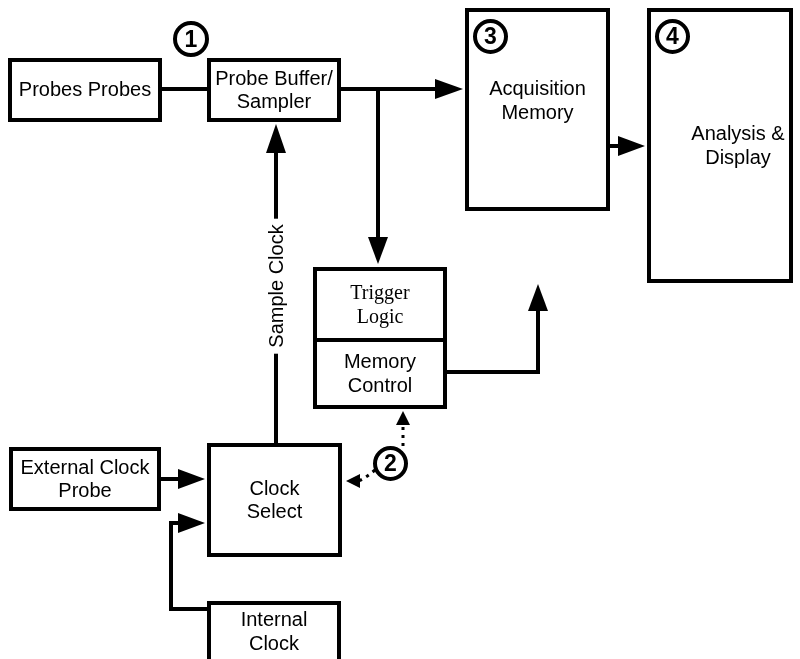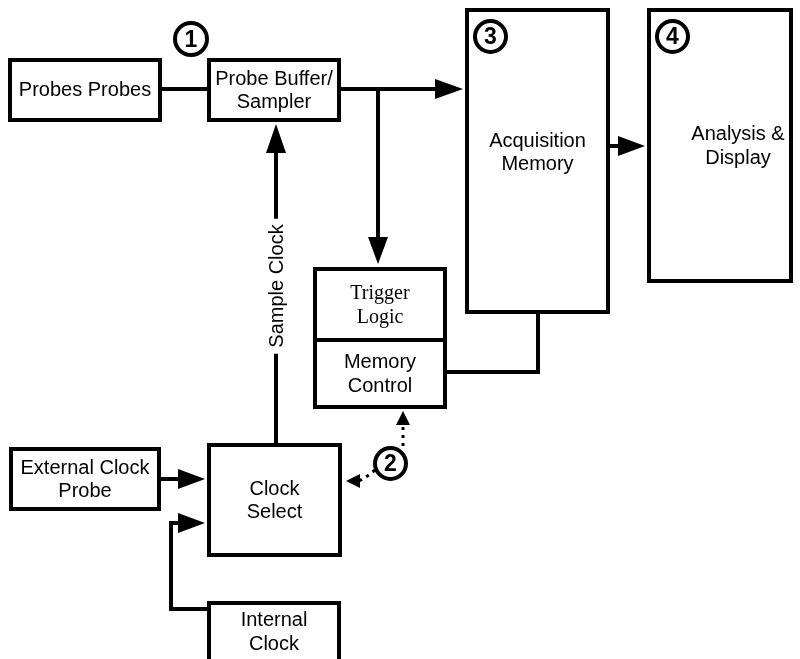--- a/index.html
+++ b/index.html
@@ -110,21 +110,21 @@
 
   <div class="box" style="left:8px; top:58px; width:154px; height:64px;">
     <span class="lbl">Probes Probes</span>
   </div>
 
   <div class="box" style="left:207px; top:58px; width:134px; height:64px;">
     <span class="lbl">Probe Buffer/
 Sampler</span>
   </div>
 
-  <div class="box" style="left:465px; top:8px; width:145px; height:306px;">
+  <div class="box" style="left:465px; top:8px; width:145px; height:203px;">
     <span class="lbl" style="margin-top:-18px;">Acquisition
 Memory</span>
   </div>
 
   <div class="box" style="left:647px; top:8px; width:146px; height:275px;padding-left:36px;">
     <span class="lbl">Analysis &amp;
 Display</span>
   </div>
 
   <div class="box" style="left:313px; top:267px; width:134px; height:75px;font-family:Liberation Serif, serif;">

